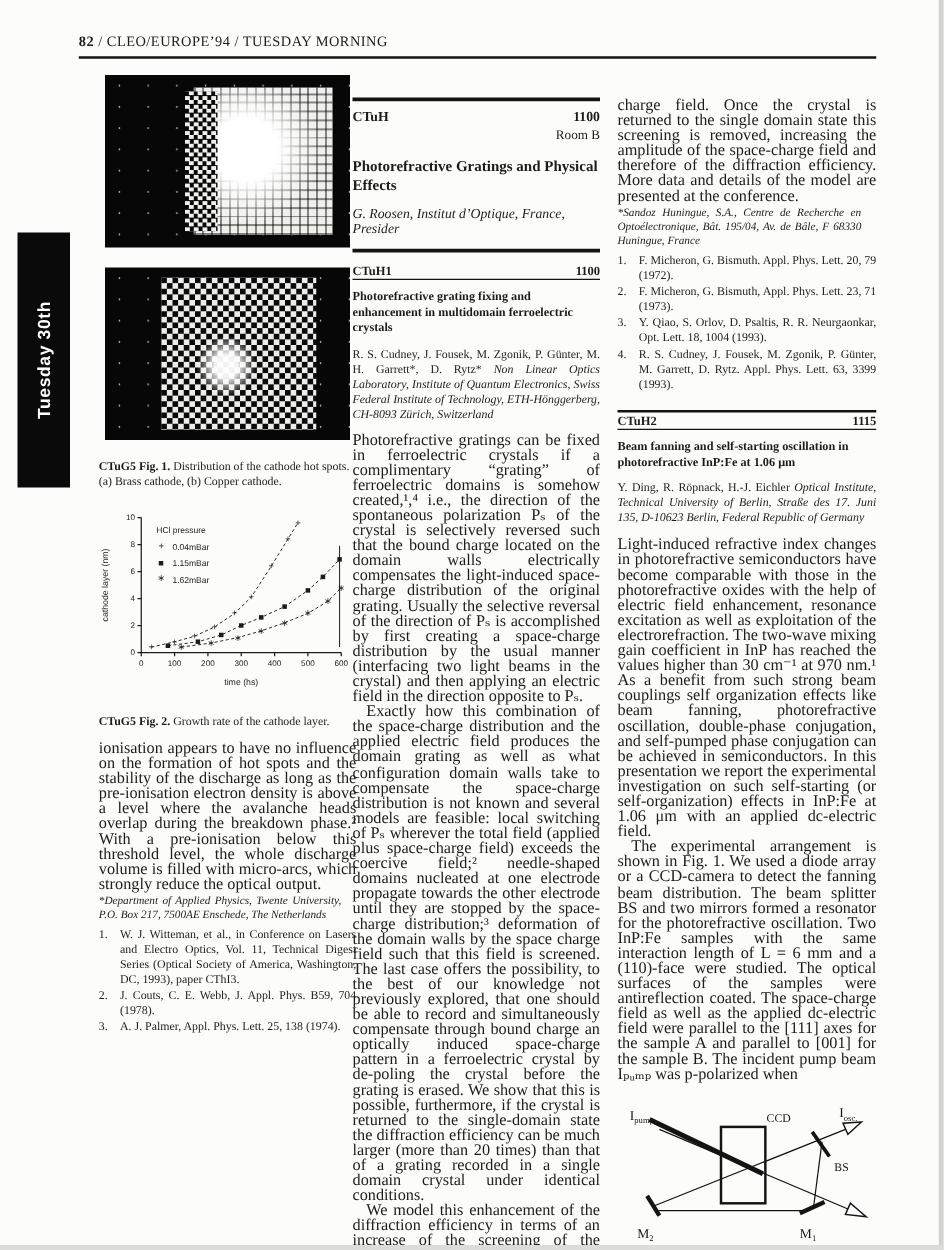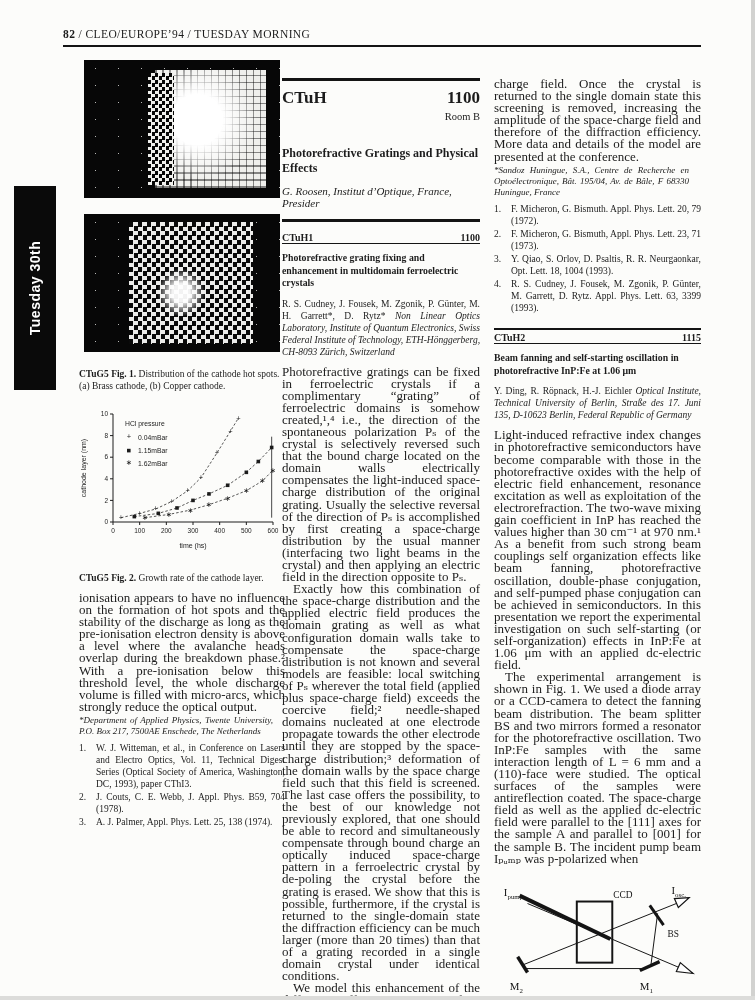--- a/index.html
+++ b/index.html
@@ -48,23 +48,23 @@
   .chart-svg text{font-family:"Liberation Sans","DejaVu Sans",sans-serif;}
 
   .body-text{font-size:13px;line-height:12.1px;text-align:justify;margin:0;}
   .indent{text-indent:11px;}
   .footnote{font-size:9px;line-height:11.4px;font-style:italic;text-align:justify;margin:2px 12px 4px 0;}
   .ref{display:flex;font-size:9.5px;line-height:12px;margin:0 0 1px 0;}
   .ref-num{width:17px;flex:0 0 17px;}
   .ref-text{flex:1;text-align:justify;}
 
   .session-rule-top{height:3px;background:#141414;margin-bottom:7px;}
-  .session-head{display:flex;justify-content:space-between;font-weight:bold;font-size:17px;}
+  .session-head{display:flex;justify-content:space-between;font-weight:bold;font-size:11px;}
   .session-room{text-align:right;font-size:10.5px;margin-top:3px;}
-  .session-title{font-weight:bold;font-size:12px;line-height:15px;margin-top:24px;}
+  .session-title{font-weight:bold;font-size:12px;line-height:15px;margin-top:12px;}
   .presider{font-style:italic;font-size:11px;line-height:12px;margin-top:9px;}
   .session-rule-bottom{height:3px;background:#141414;margin-top:10px;}
 
   .paper-head{display:flex;justify-content:space-between;font-weight:bold;font-size:10px;
               margin-top:10px;padding-bottom:0;border-bottom:1.5px solid #141414;}
   .paper-head-rule-top{height:2.5px;background:#141414;margin-top:14px;}
   .paper-title{font-weight:bold;font-size:9.8px;line-height:12.5px;margin:8px 0 0 0;}
   .authors{font-size:9.5px;line-height:12px;margin:8px 0 8px 0;text-align:justify;}
   .authors .aff{font-style:italic;margin-top:18px;}
 

